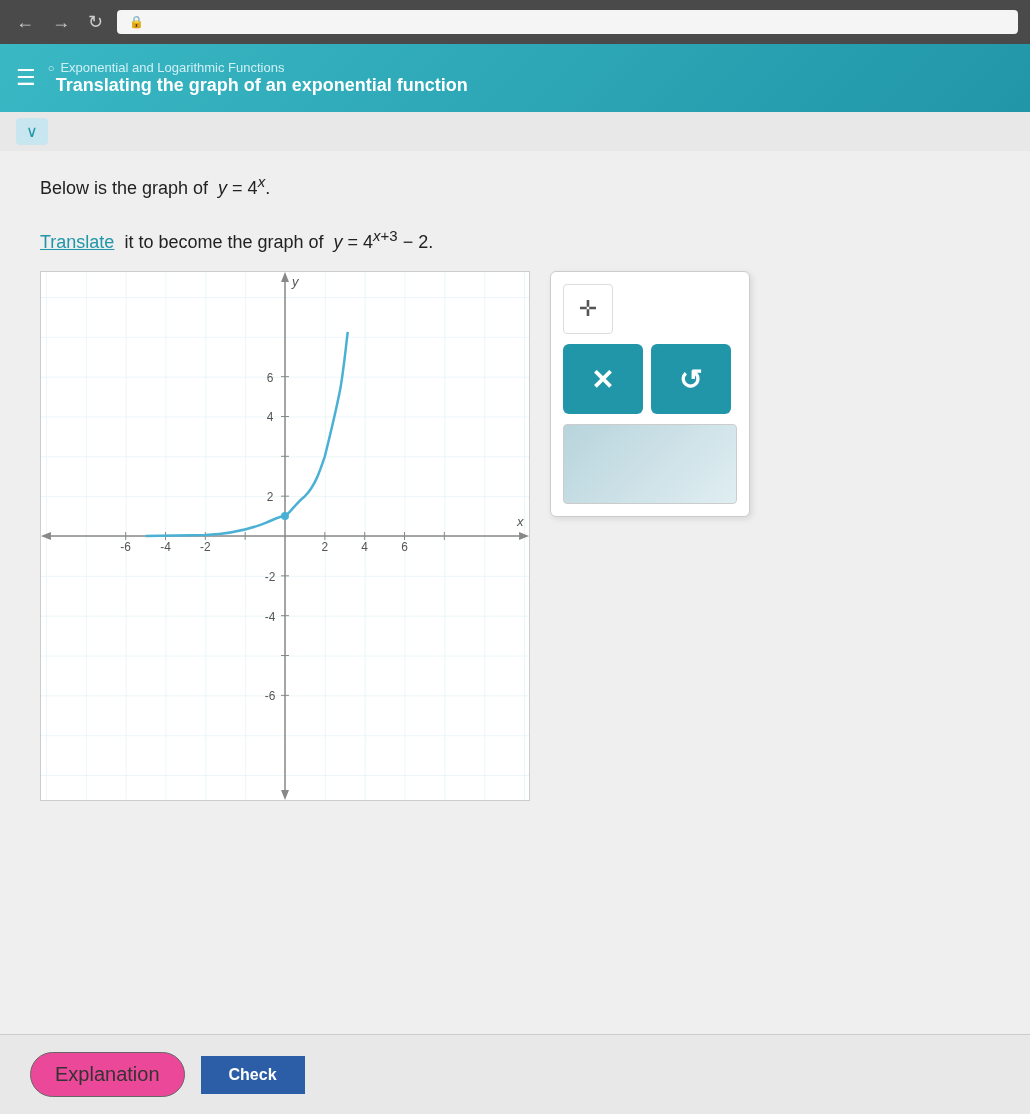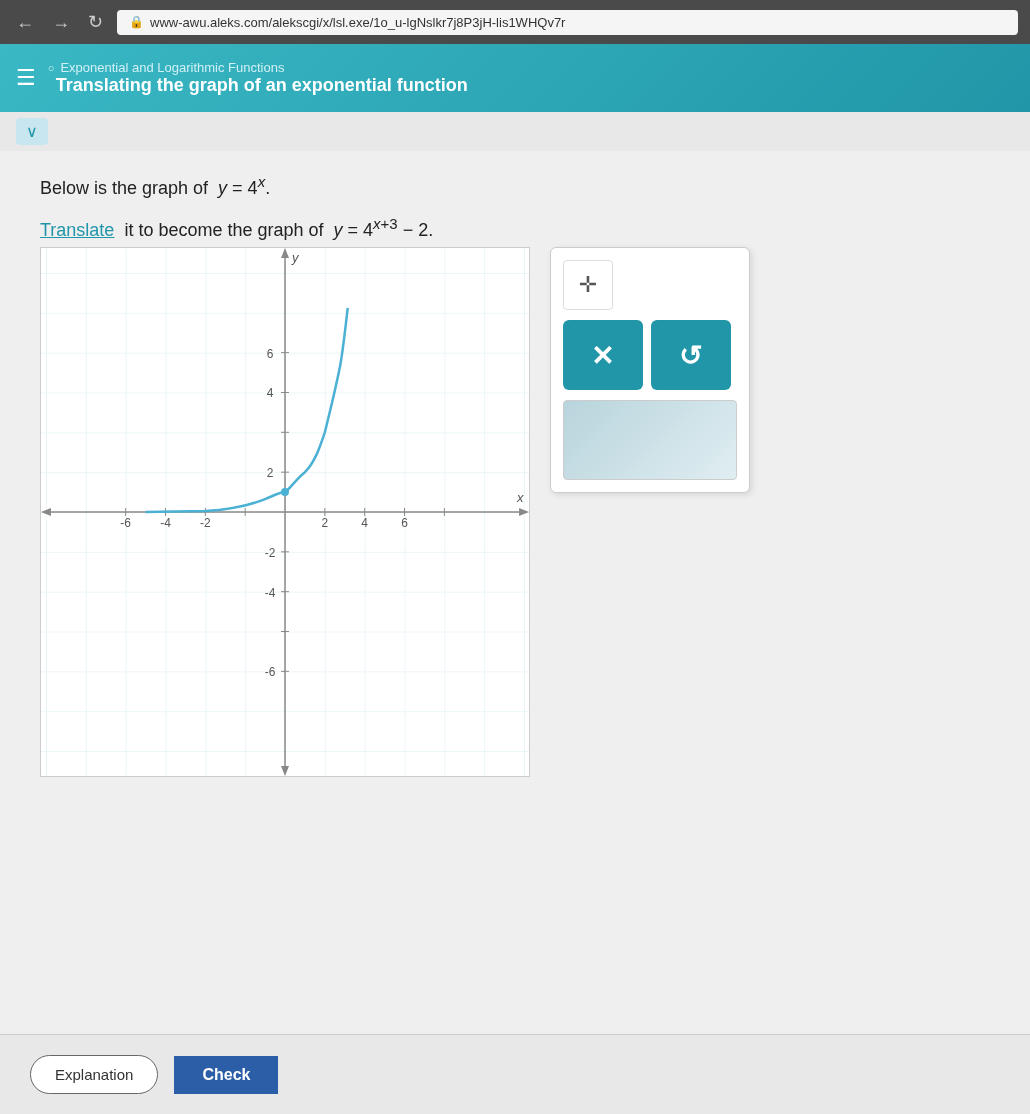--- a/index.html
+++ b/index.html
@@ -105,21 +105,21 @@
       color: #2196a8;
     }
 
     
     .content-area {
       flex: 1;
       padding: 20px 40px;
       background: #efefef;
       display: flex;
       flex-direction: column;
-      gap: 3px;
+      gap: 15px;
     }
 
     .problem-text {
       font-size: 18px;
       color: #222;
       margin-bottom: 8px;
       line-height: 1.5;
     }
     .problem-text2 {
       font-size: 18px;
@@ -216,25 +216,25 @@
       right: 0;
       height: 80px;
       background: #e8e8e8;
       border-top: 1px solid #ccc;
       display: flex;
       align-items: center;
       padding: 0 30px;
       gap: 16px;
     }
     .explanation-btn {
-      background: #ffffff;
+      background: #ec4899;
       border: 1.5px solid #666;
       border-radius: 50px;
       padding: 10px 24px;
-      font-size: 15px;
+      font-size: 20px;
       color: #333;
       cursor: pointer;
     }
     .check-btn {
       background: #2b5ea7;
       border: none;
       border-radius: 0;
       padding: 10px 28px;
       font-size: 16px;
       color: white;
@@ -250,21 +250,20 @@
   </style>
 </head>
 <body>
 
 <div class="browser-bar">
   <button class="browser-nav-btn">←</button>
   <button class="browser-nav-btn">→</button>
   <button class="browser-nav-btn">↻</button>
   <div class="browser-url-bar">
     <span class="url-secure-icon">🔒</span>
-    <span>www-awu.aleks.com/alekscgi/x/lsl.exe/1o_u-lgNslkr7j8P3jH-lis1WHQv7r</span>
   </div>
 </div>
 
 <div class="main-content">
 
   <div class="header-bar">
     <span class="hamburger-icon">☰</span>
     <div class="header-text-block">
       <span class="header-subtitle">Exponential and Logarithmic Functions</span>
       <span class="header-title">Translating the graph of an exponential function</span>

